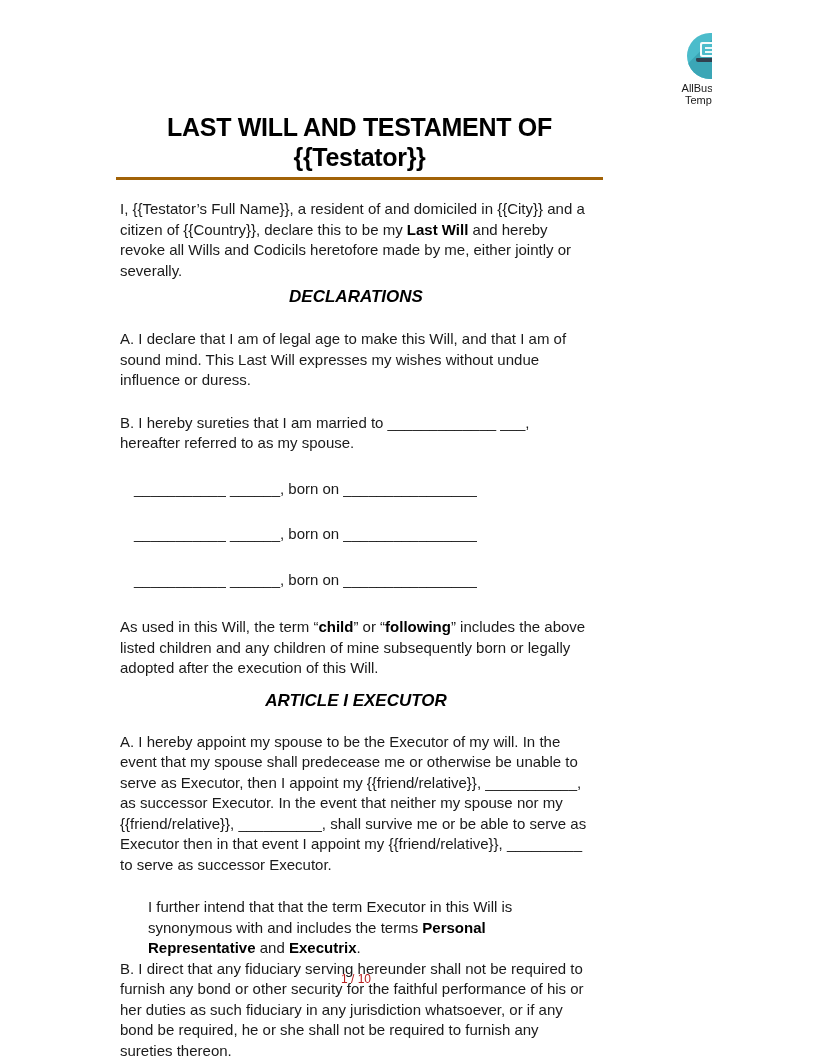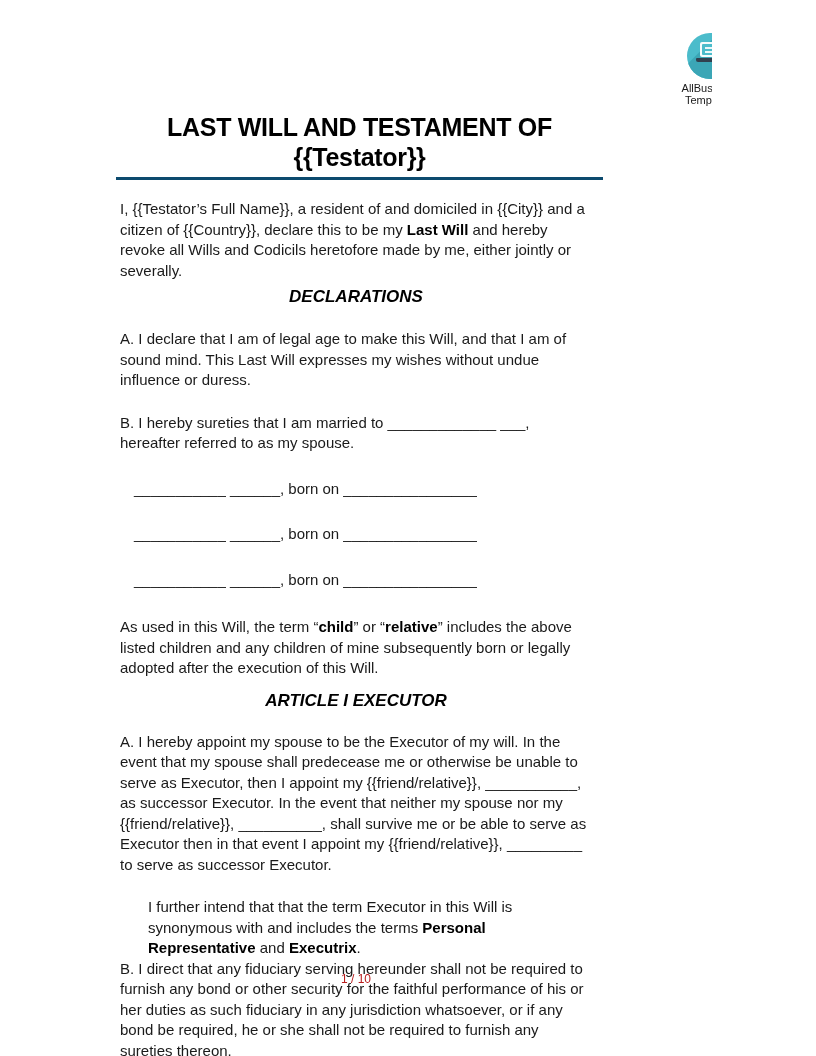--- a/index.html
+++ b/index.html
@@ -97,21 +97,21 @@
   }
 
   .doc-title {
     margin: 112px -11px 0 -4px;
     font-size: 25px;
     line-height: 30px;
     font-weight: bold;
     text-align: center;
     color: #000;
     padding-bottom: 5px;
-    border-bottom: 3px solid #0c4a6e;
+    border-bottom: 3px solid #a16207;
     letter-spacing: -0.3px;
   }
 
   p { margin: 0; }
 
   .intro        { margin-top: 19px; }
   .h-center {
     margin-top: 6px;
     font-size: 17px;
     line-height: 20px;
@@ -174,21 +174,21 @@
 
     <p class="decl-a">A. I declare that I am of legal age to make this Will, and that I am of sound mind. This Last Will expresses my wishes without undue influence or duress.</p>
 
     <p class="decl-b">B. I hereby sureties that I am married to _____________ ___, hereafter referred to as my spouse.</p>
 
 
     <p class="child-line">___________ ______, born on ________________</p>
     <p class="child-line">___________ ______, born on ________________</p>
     <p class="child-line">___________ ______, born on ________________</p>
 
-    <p class="as-used"><span>As used in this Will, the term “</span><strong>child</strong><span>” or “</span><strong>relative</strong><span>” includes the above listed children and any children of mine subsequently born or legally adopted after the execution of this Will.</span></p>
+    <p class="as-used"><span>As used in this Will, the term “</span><strong>child</strong><span>” or “</span><strong>following</strong><span>” includes the above listed children and any children of mine subsequently born or legally adopted after the execution of this Will.</span></p>
 
     <h2 class="h-center h-article">ARTICLE I EXECUTOR</h2>
 
     <p class="art-a">A. I hereby appoint my spouse to be the Executor of my will. In the event that my spouse shall predecease me or otherwise be unable to serve as Executor, then I appoint my {{friend/relative}}, ___________, as successor Executor. In the event that neither my spouse nor my {{friend/relative}}, __________,  shall survive me or be able to serve as Executor then in that event I appoint my {{friend/relative}}, _________ to serve as successor Executor.</p>
 
     <p class="further"><span>I further intend that that the term Executor in this Will is synonymous with and includes the terms </span><strong>Personal Representative</strong><span> and </span><strong>Executrix</strong><span>.</span></p>
 
     <p class="art-b">B. I direct that any fiduciary serving hereunder shall not be required to furnish any bond or other security for the faithful performance of his or her duties as such fiduciary in any jurisdiction whatsoever, or if any bond be required, he or she shall not be required to furnish any sureties thereon.</p>
 
   </div>

